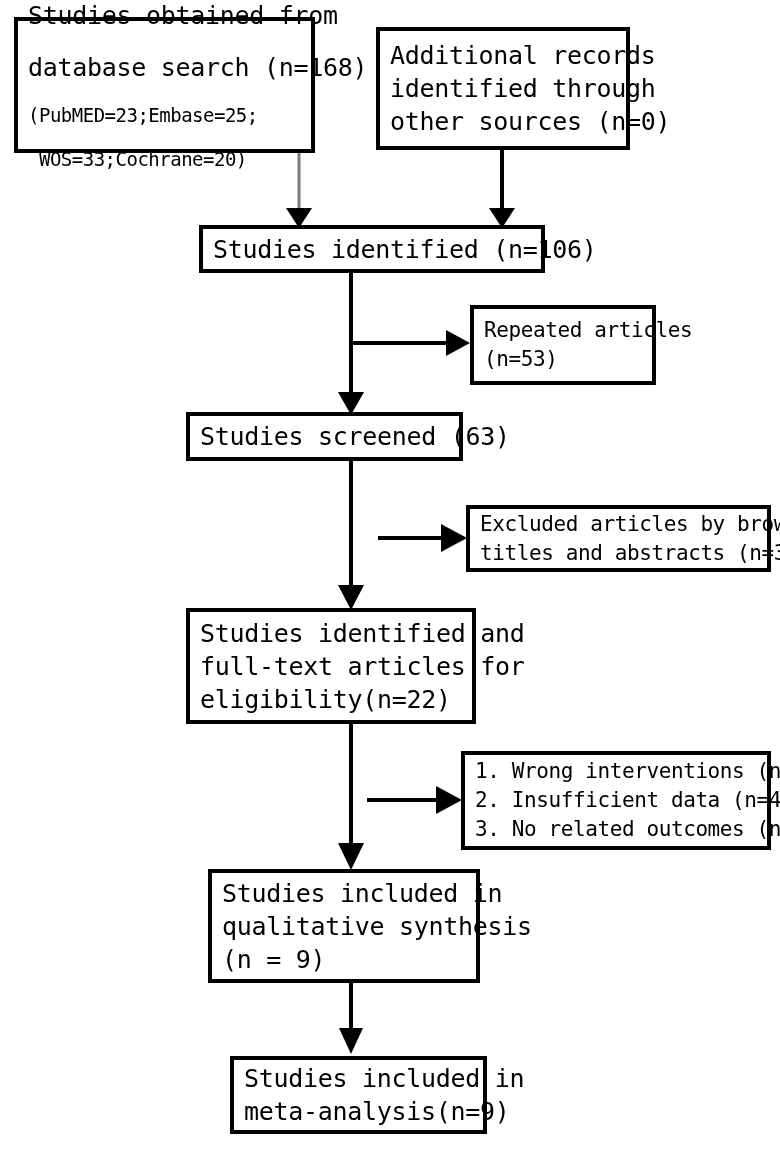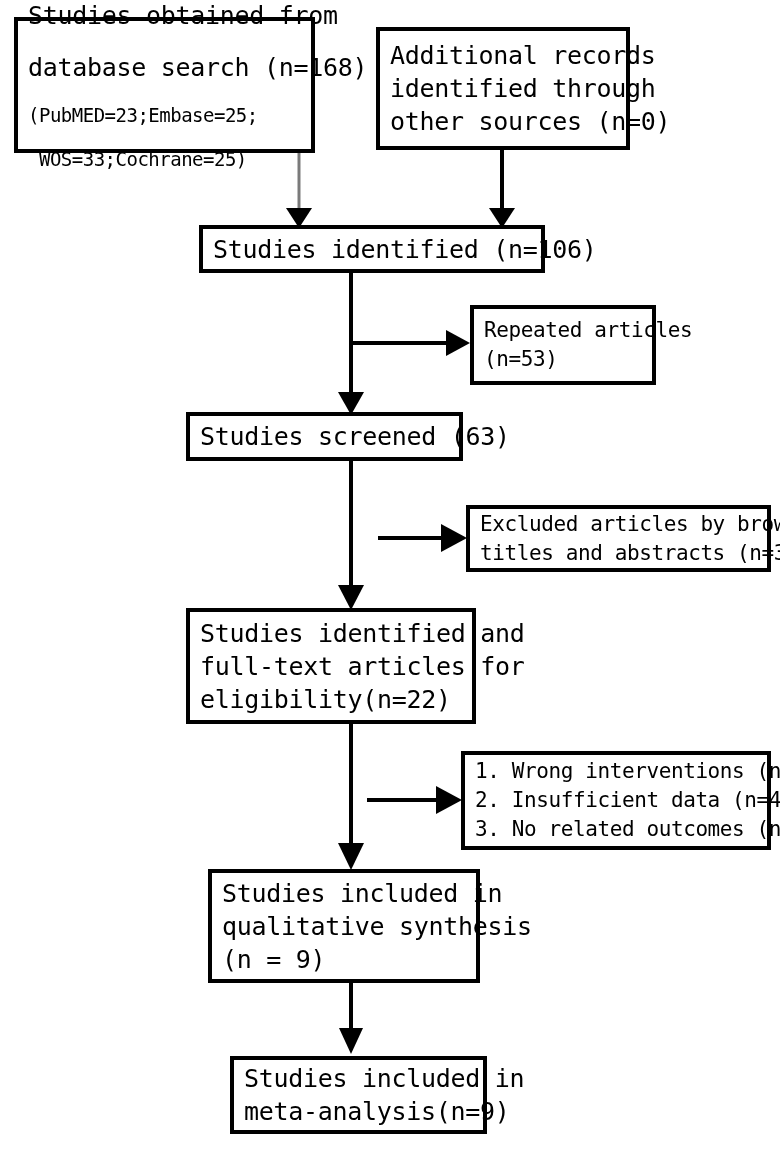--- a/index.html
+++ b/index.html
@@ -132,21 +132,21 @@
     <g>
       <line x1="351" y1="983" x2="351" y2="1028" stroke="#000000" stroke-width="4"></line>
       <path d="M339,1028 L363,1028 L351,1054 z" fill="#000000"></path>
     </g>
   </svg>
 
   <div class="node" id="node-db-search">
     <span class="line lg pad">Studies obtained from</span>
     <span class="line lg pad">database search (n=168)</span>
     <span class="line sm pad">(PubMED=23;Embase=25;</span>
-    <span class="line sm pad"> WOS=33;Cochrane=25)</span>
+    <span class="line sm pad"> WOS=33;Cochrane=20)</span>
   </div>
 
   <div class="node" id="node-other-sources">
     <span class="line lg pad">Additional records</span>
     <span class="line lg pad">identified through</span>
     <span class="line lg pad">other sources (n=0)</span>
   </div>
 
   <div class="node" id="node-identified">
     <span class="line lg pad">Studies identified (n=106)</span>

